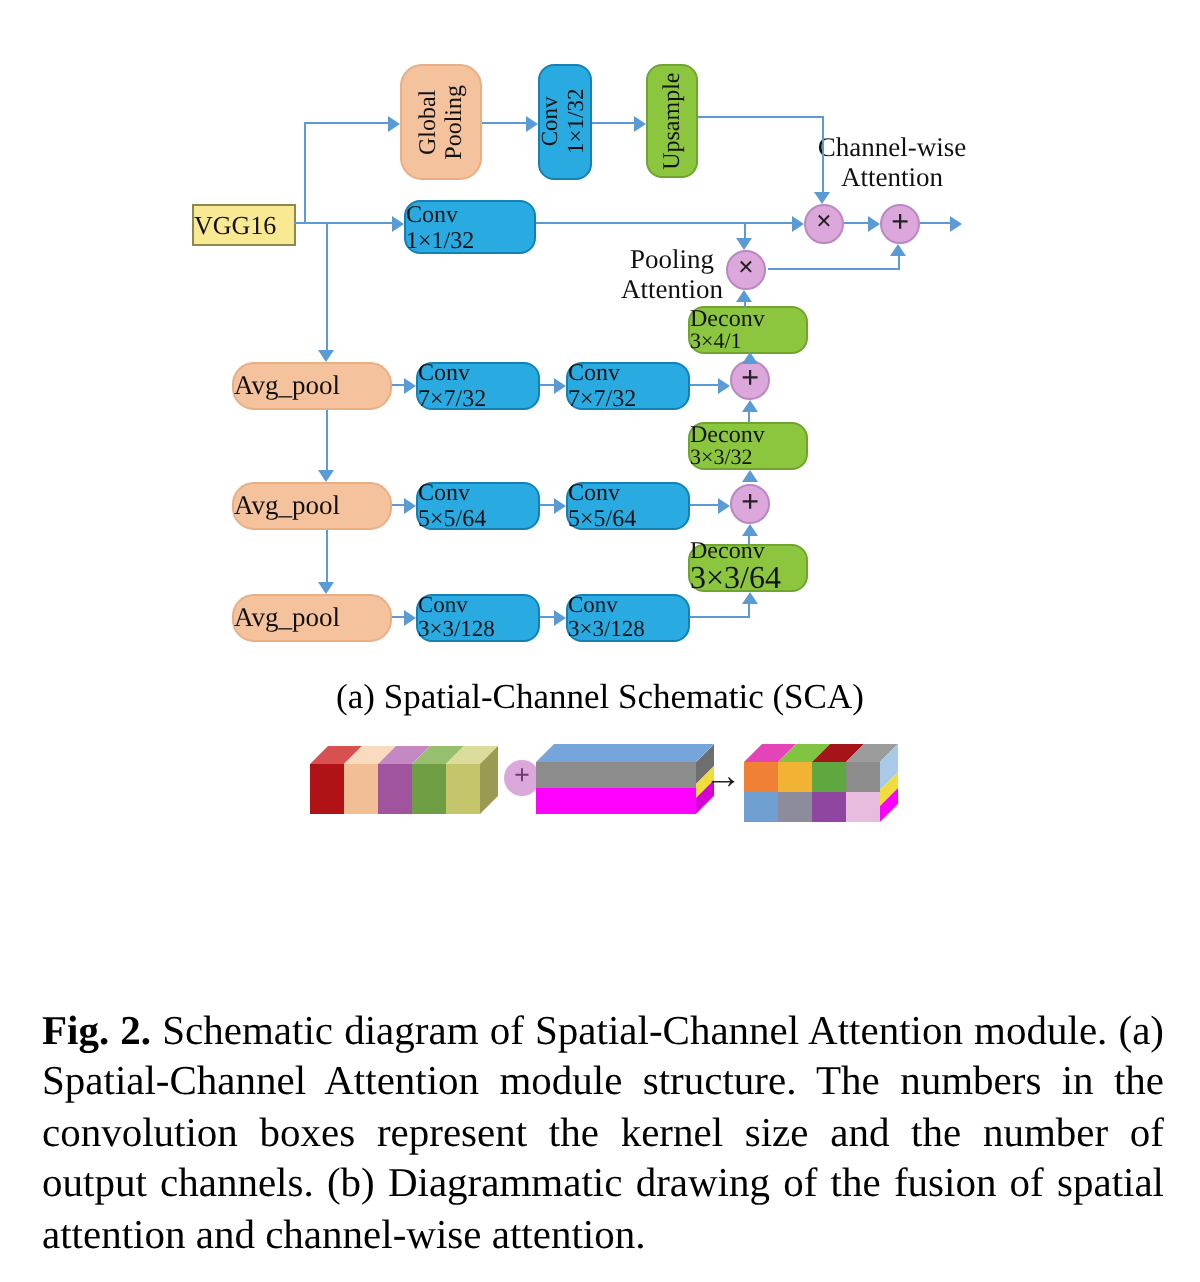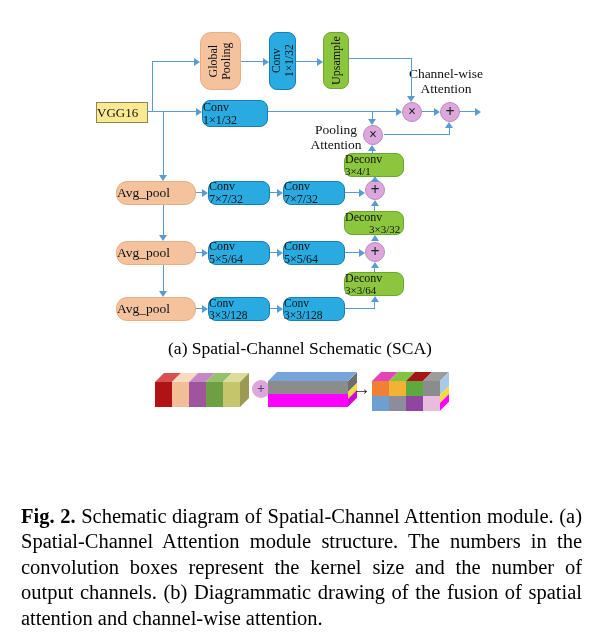--- a/index.html
+++ b/index.html
@@ -111,25 +111,25 @@
       <div>Conv</div>
       <div>3×3/128</div>
       </div>
 
     <div class="box green" style="left:344px;top:153px;width:60px;height:24px;">
       <div>Deconv</div>
       <div style="font-size:11px;">3×4/1</div>
       </div>
     <div class="box green" style="left:344px;top:211px;width:60px;height:24px;">
       <div>Deconv</div>
-      <div style="font-size:11px;margin-left:24px;">3×3/32</div>
+      <div style="font-size:11px;">3×3/32</div>
       </div>
     <div class="box green" style="left:344px;top:272px;width:60px;height:24px;">
       <div>Deconv</div>
-      <div style="font-size:11px;">3×3/64</div>
+      <div style="font-size:16px;">3×3/64</div>
       </div>
 
     <div class="circle" style="left:402px;top:102px;">
       <span>×</span>
       </div>
     <div class="circle" style="left:440px;top:102px;font-size:16px;">
       <span>+</span>
       </div>
     <div class="circle" style="left:363px;top:125px;">
       <span>×</span>

